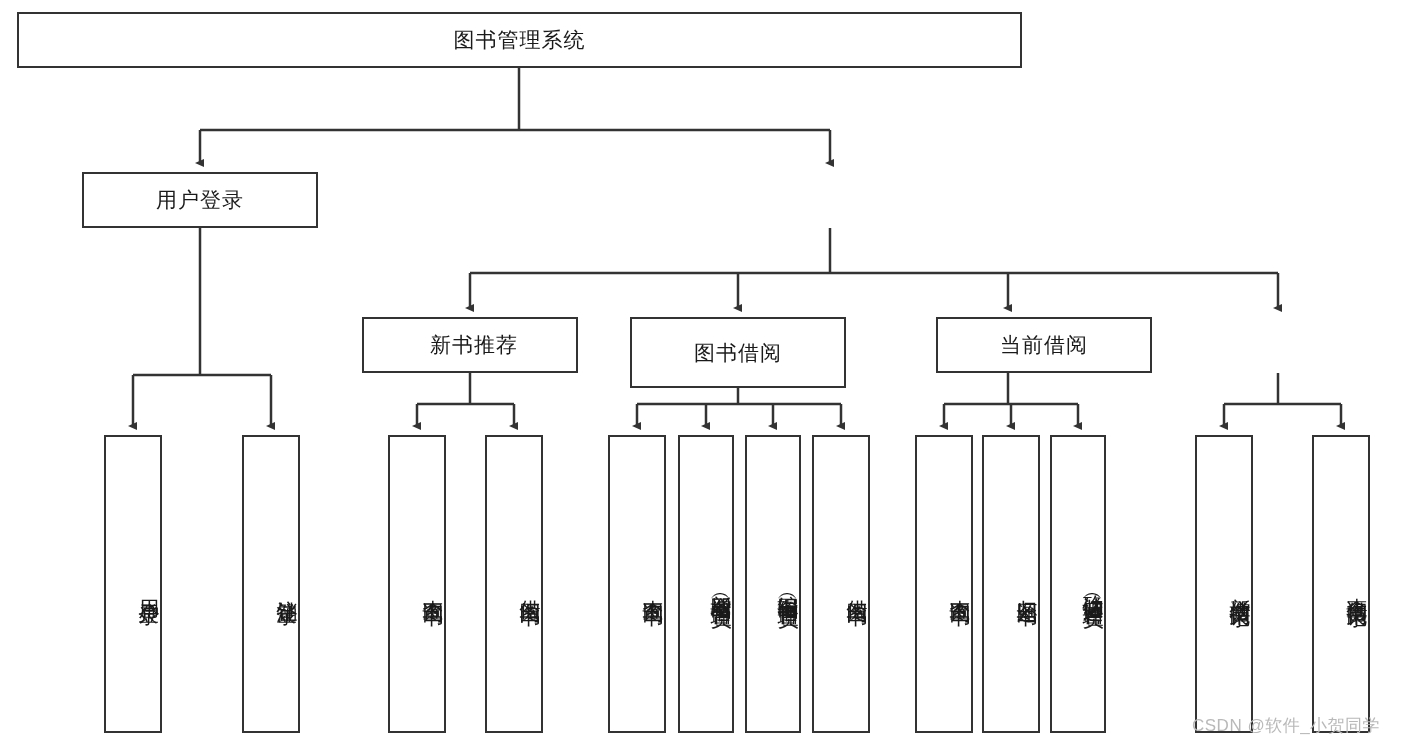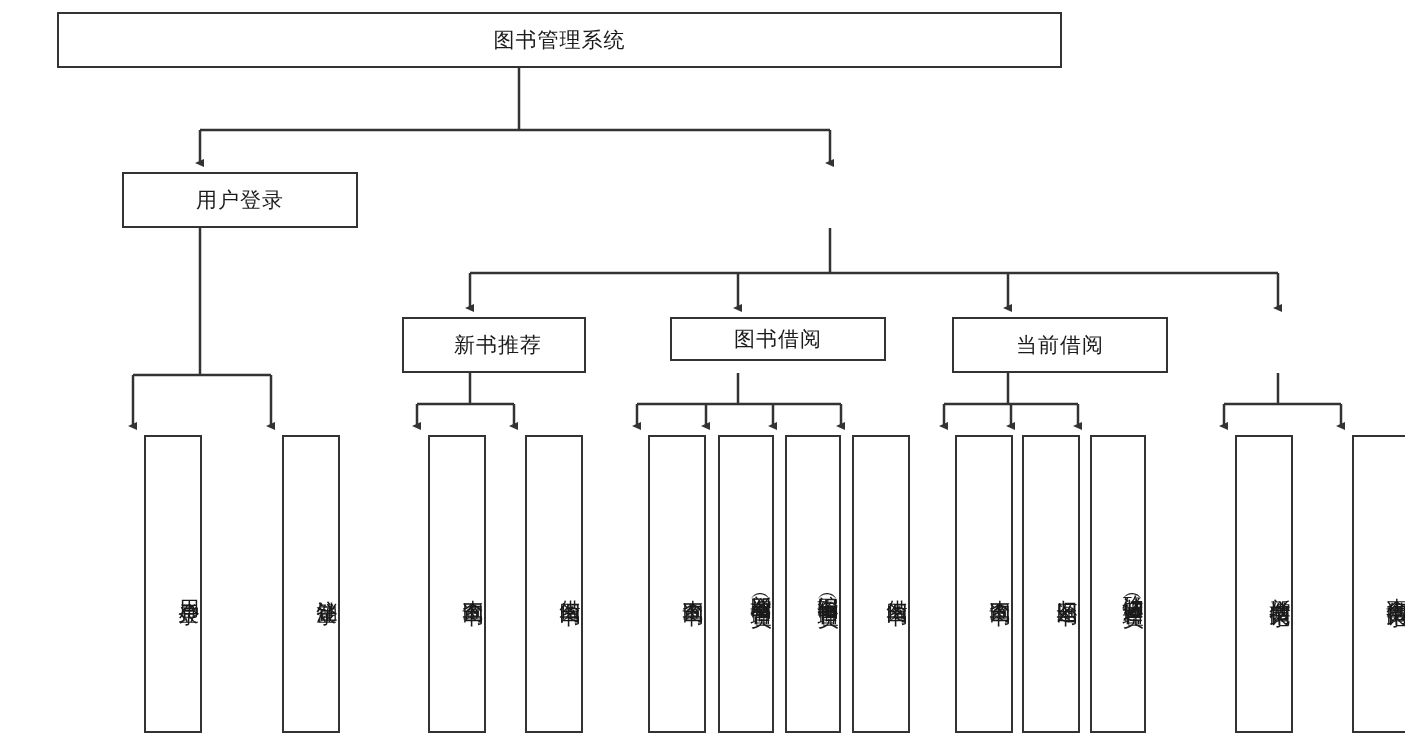--- a/index.html
+++ b/index.html
@@ -19,21 +19,20 @@
   }
   .node {
     position: absolute;
     box-sizing: border-box;
     border: 2px solid #333333;
     background: #ffffff;
     display: flex;
     align-items: center;
     justify-content: center;
     color: #1a1a1a;
-    margin-left: 40px;
   }
   .node.horiz {
     font-size: 21px;
     letter-spacing: 1px;
   }
   .node.vert {
     writing-mode: vertical-rl;
     text-orientation: upright;
     font-size: 21px;
     letter-spacing: 2px;
@@ -124,32 +123,33 @@
       <line x1="1224" y1="404" x2="1341" y2="404"></line>
       <line x1="1224" y1="404" x2="1224" y2="426" marker-end="url(#arrow)"></line>
       <line x1="1341" y1="404" x2="1341" y2="426" marker-end="url(#arrow)"></line>
     </g>
   </svg>
 
   <div class="node horiz" style="left: 17px; top: 12px; width: 1005px; height: 56px;">图书管理系统</div>
 
   <div class="node horiz" style="left: 82px; top: 172px; width: 236px; height: 56px;">用户登录</div>
 
-  <div class="node horiz" style="left: 362px; top: 317px; width: 184px; height: 56px; padding-left: 8px;">新书推荐</div>
-  <div class="node horiz" style="left: 630px; top: 317px; width: 216px; height: 44px;">图书借阅</div>
-  <div class="node horiz" style="left: 912px; top: 317px; width: 216px; height: 56px;">当前借阅</div>
+  <div class="node horiz" style="left: 362px; top: 317px; width: 216px; height: 56px; padding-left: 8px;">新书推荐</div>
+  <div class="node horiz" style="left: 630px; top: 317px; width: 216px; height: 71px;">图书借阅</div>
+  <div class="node horiz" style="left: 936px; top: 317px; width: 216px; height: 56px;">当前借阅</div>
 
   <div class="node vert" style="left: 104px; top: 435px; width: 58px; height: 298px;">用户登录</div>
   <div class="node vert" style="left: 242px; top: 435px; width: 58px; height: 298px;">注销登录</div>
   <div class="node vert" style="left: 388px; top: 435px; width: 58px; height: 298px;">查询图书</div>
   <div class="node vert" style="left: 485px; top: 435px; width: 58px; height: 298px;">借阅图书</div>
   <div class="node vert" style="left: 608px; top: 435px; width: 58px; height: 298px;">查询图书</div>
   <div class="node vert" style="left: 678px; top: 435px; width: 56px; height: 298px;">新增图书（管理员）</div>
   <div class="node vert" style="left: 745px; top: 435px; width: 56px; height: 298px;">编辑图书（管理员）</div>
   <div class="node vert" style="left: 812px; top: 435px; width: 58px; height: 298px;">借阅图书</div>
   <div class="node vert" style="left: 915px; top: 435px; width: 58px; height: 298px;">查询图书</div>
   <div class="node vert" style="left: 982px; top: 435px; width: 58px; height: 298px;">归还图书</div>
   <div class="node vert" style="left: 1050px; top: 435px; width: 56px; height: 298px;">确认归还（管理员）</div>
   <div class="node vert" style="left: 1195px; top: 435px; width: 58px; height: 298px;">新增借阅记录</div>
   <div class="node vert" style="left: 1312px; top: 435px; width: 58px; height: 298px;">查询借阅记录</div>
 
+  <div id="watermark">CSDN @软件_小贺同学</div>
 
 </div>
 
 </body></html>

